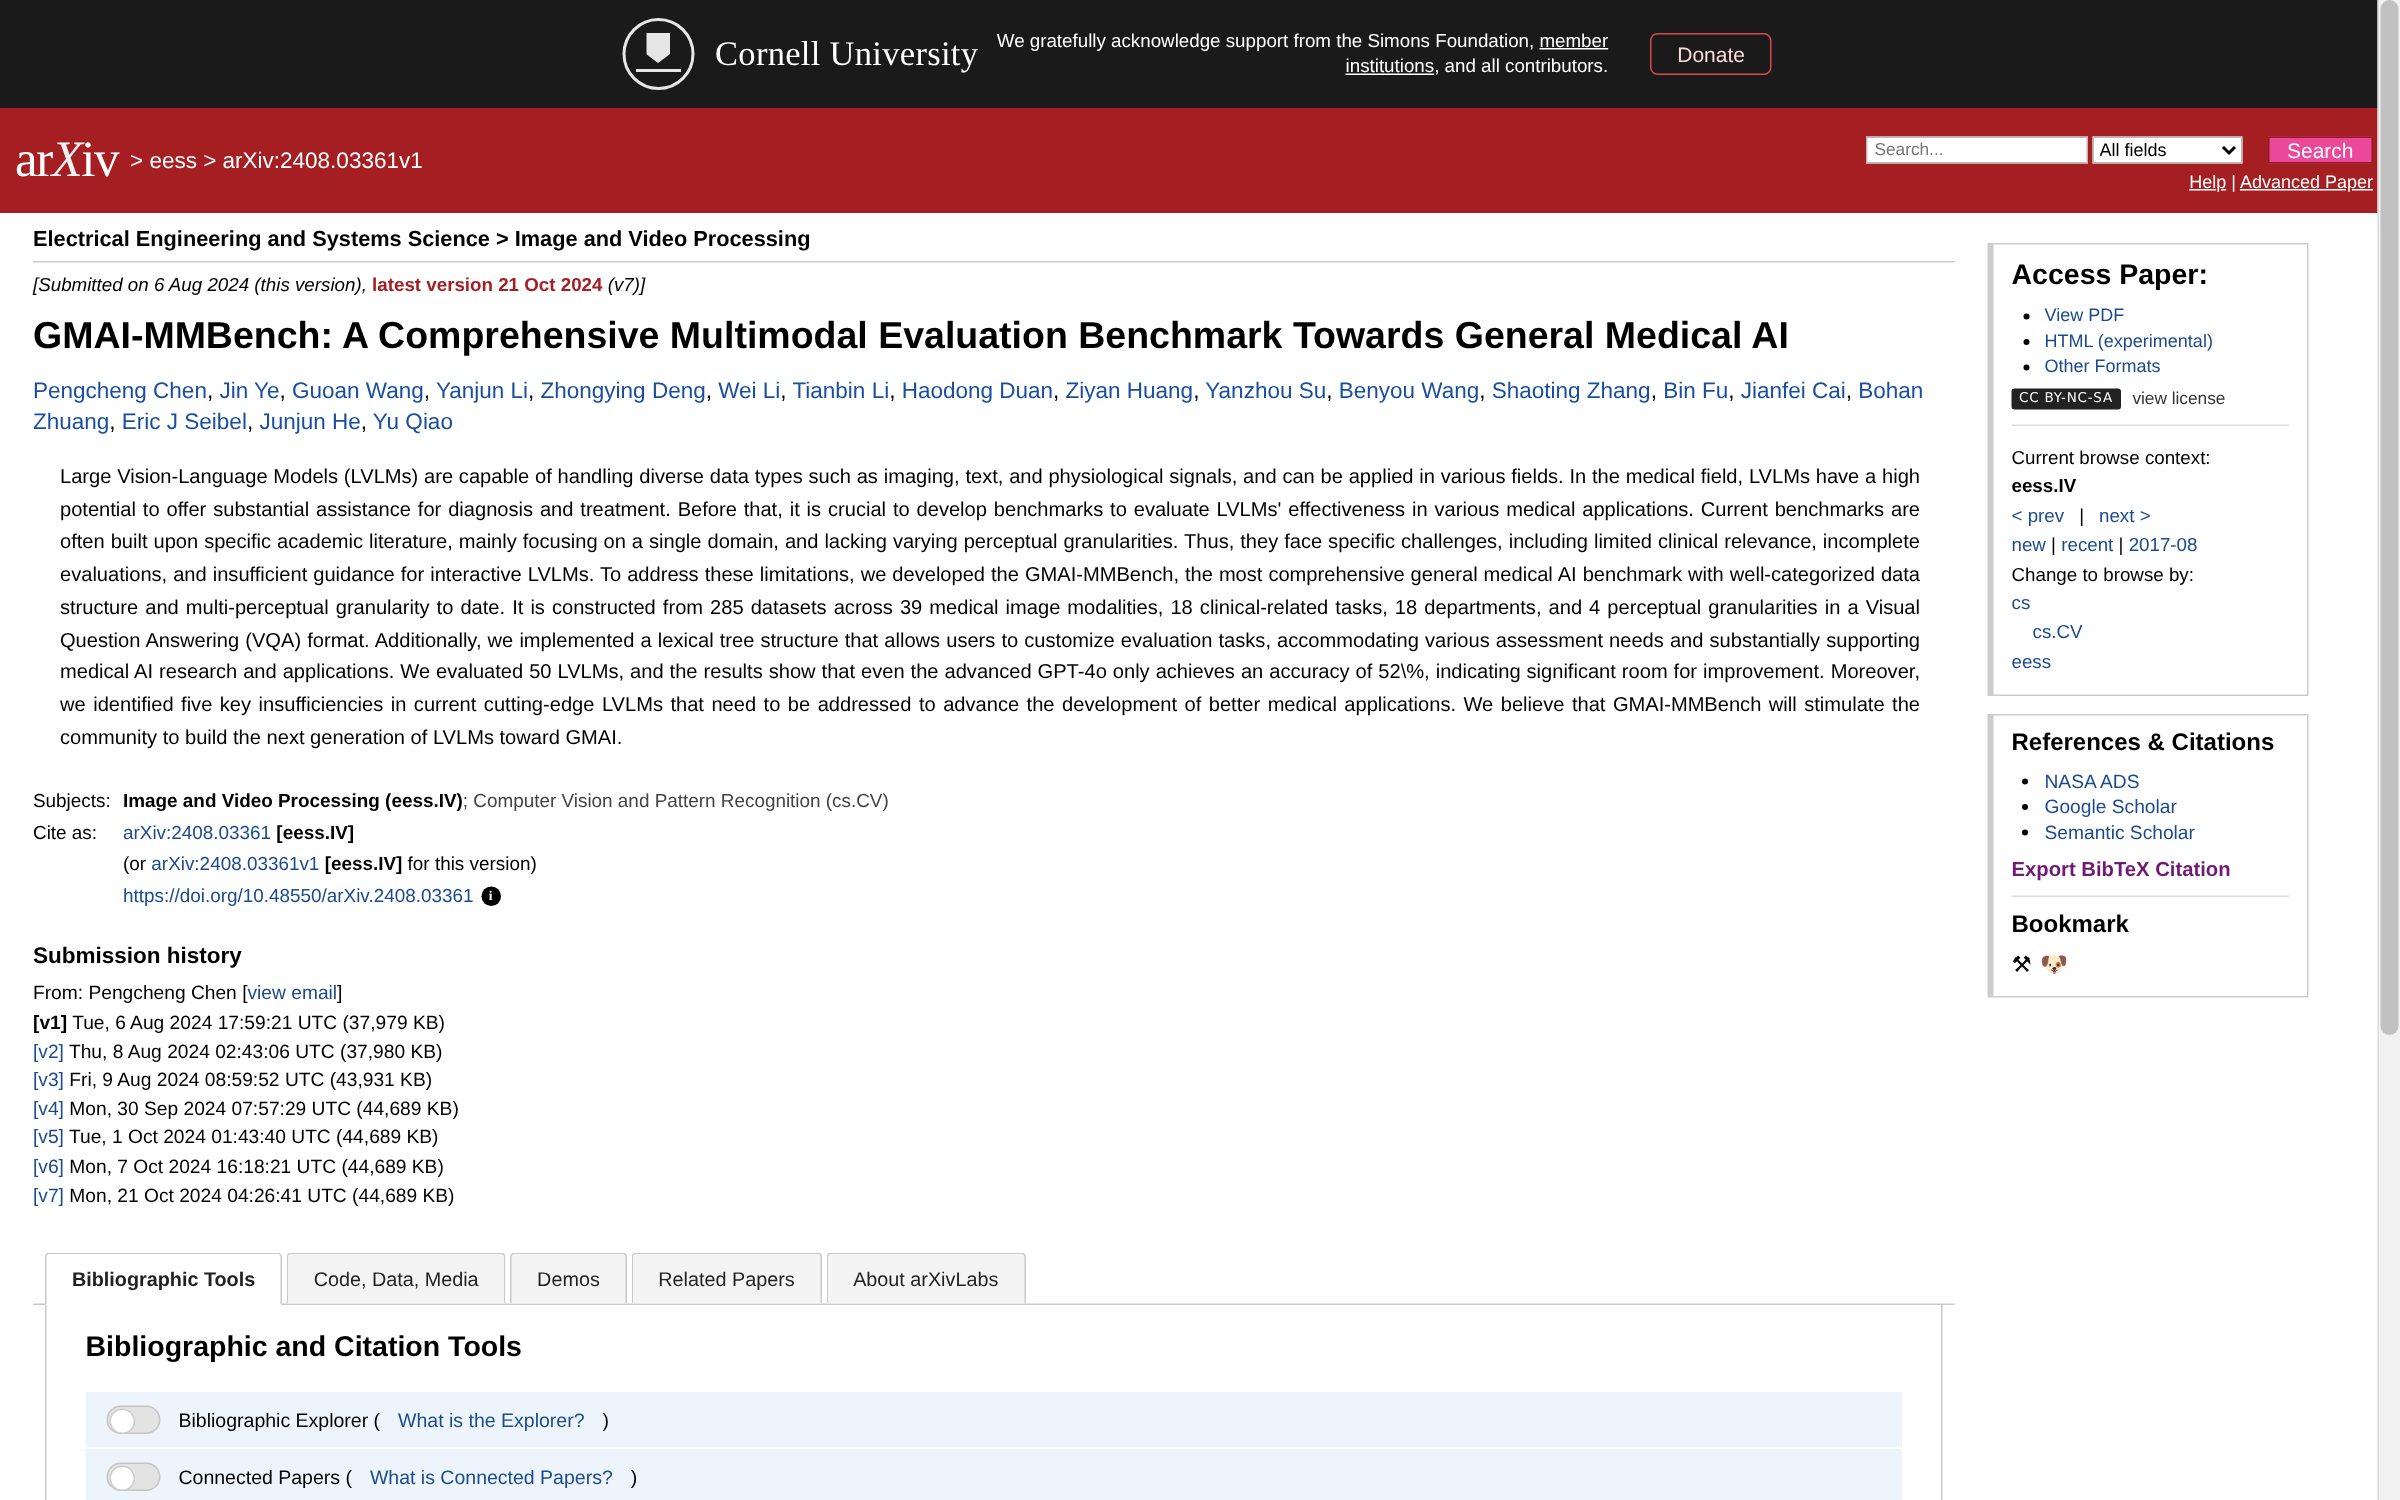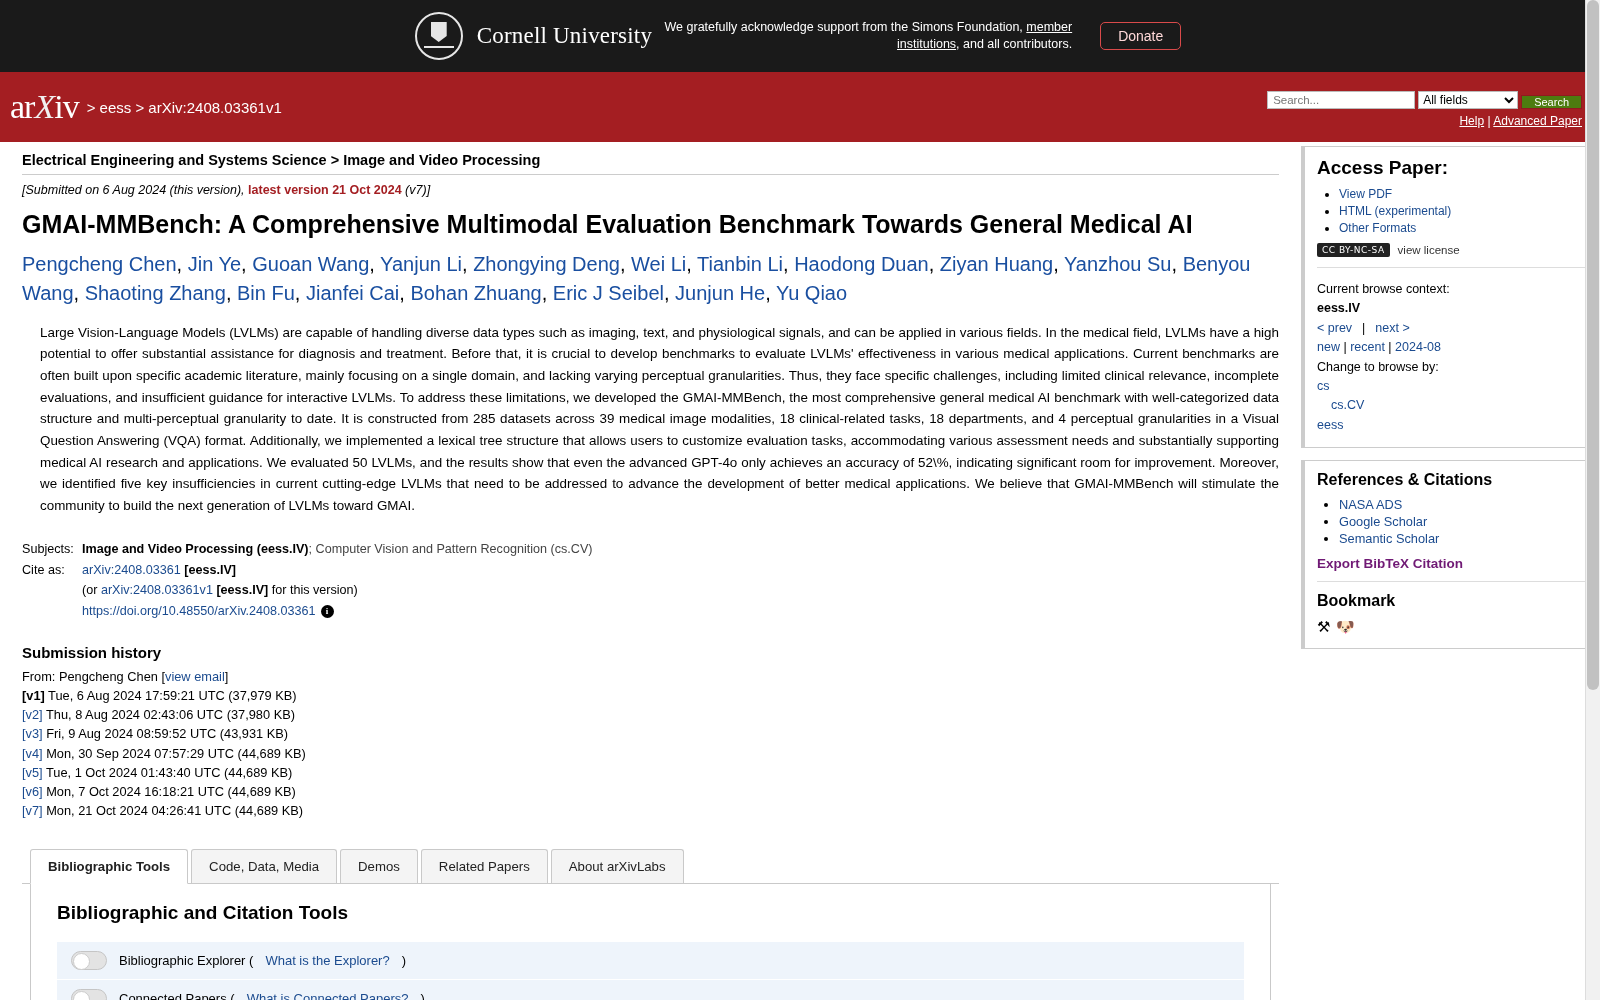--- a/index.html
+++ b/index.html
@@ -95,22 +95,22 @@
   .search-row { display: flex; align-items: flex-end; height: 23px; }
   .search-input {
     width: 148px; border: 1px solid #bbb; font-size: 11.5px;
     padding: 2px 5px; outline: none;
   }
   .search-select {
     border: 1px solid #bbb; font-size: 12px; background: #fff;
     width: 100px; margin-left: 3px;
   }
   .search-btn {
-    background: #4d7c0f; color: #fff; border: 1px solid #8f1b1f;
-    font-size: 11px; padding: 0 12px; margin-left: 3px; cursor: pointer;
+    background: #ec4899; color: #fff; border: 1px solid #8f1b1f;
+    font-size: 14px; padding: 0 12px; margin-left: 17px; cursor: pointer;
   }
   .search-links { color: #fff; font-size: 12px; }
   .search-links a { color: #fff; text-decoration: underline; }
 
   
   .page {
     display: flex;
     align-items: flex-start;
   }
   .content {
@@ -130,21 +130,21 @@
     margin: 8px 0 0 0;
   }
   .submitted-line .latest { color: #a41e22; font-style: normal; font-weight: bold; }
   h1.title {
     font-size: 25px;
     margin: 12px 0 10px 0;
     line-height: 1.22;
     font-weight: bold;
   }
   .authors {
-    font-size: 20px;
+    font-size: 15px;
     line-height: 1.45;
     margin-bottom: 14px;
   }
   .authors a { color: #1a4fa0; }
   .abstract {
     margin: 0 0 22px 18px;
     font-size: 13.4px;
     line-height: 1.62;
     text-align: justify;
     max-width: 1240px;
@@ -214,22 +214,22 @@
     position: relative; flex: none; cursor: pointer;
   }
   .toggle::after {
     content: ""; position: absolute; top: 1px; left: 1px;
     width: 15px; height: 15px; border-radius: 50%;
     background: #fff; border: 1px solid #ccc;
   }
 
   
   .sidebar {
-    width: 299px;
-    margin-top: 4px;
+    width: 214px;
+    margin-top: 20px;
     flex: none;
   }
   .side-box {
     border: 1px solid #ccc;
     border-left: 4px solid #ccc;
     padding: 10px 12px 12px 12px;
     margin-bottom: 12px;
     background: #fff;
   }
   .side-title { font-size: 19px; font-weight: bold; margin: 0 0 8px 0; }
@@ -393,21 +393,21 @@
       <hr class="hr-light">
       <div class="browse-ctx">
         <div>Current browse context:</div>
         <div class="bold">eess.IV</div>
         <div class="nav-row">
           <a href="#">&lt; prev</a>
           <span>|</span>
           <a href="#">next &gt;</a>
         </div>
         <div>
-          <a href="#">new</a> | <a href="#">recent</a> | <a href="#">2024-08</a>
+          <a href="#">new</a> | <a href="#">recent</a> | <a href="#">2017-08</a>
         </div>
         <div>Change to browse by:</div>
         <div><a href="#">cs</a></div>
         <div class="indent"><a href="#">cs.CV</a></div>
         <div><a href="#">eess</a></div>
       </div>
     </div>
 
     <div class="side-box refs">
       <div class="side-title small">References &amp; Citations</div>

